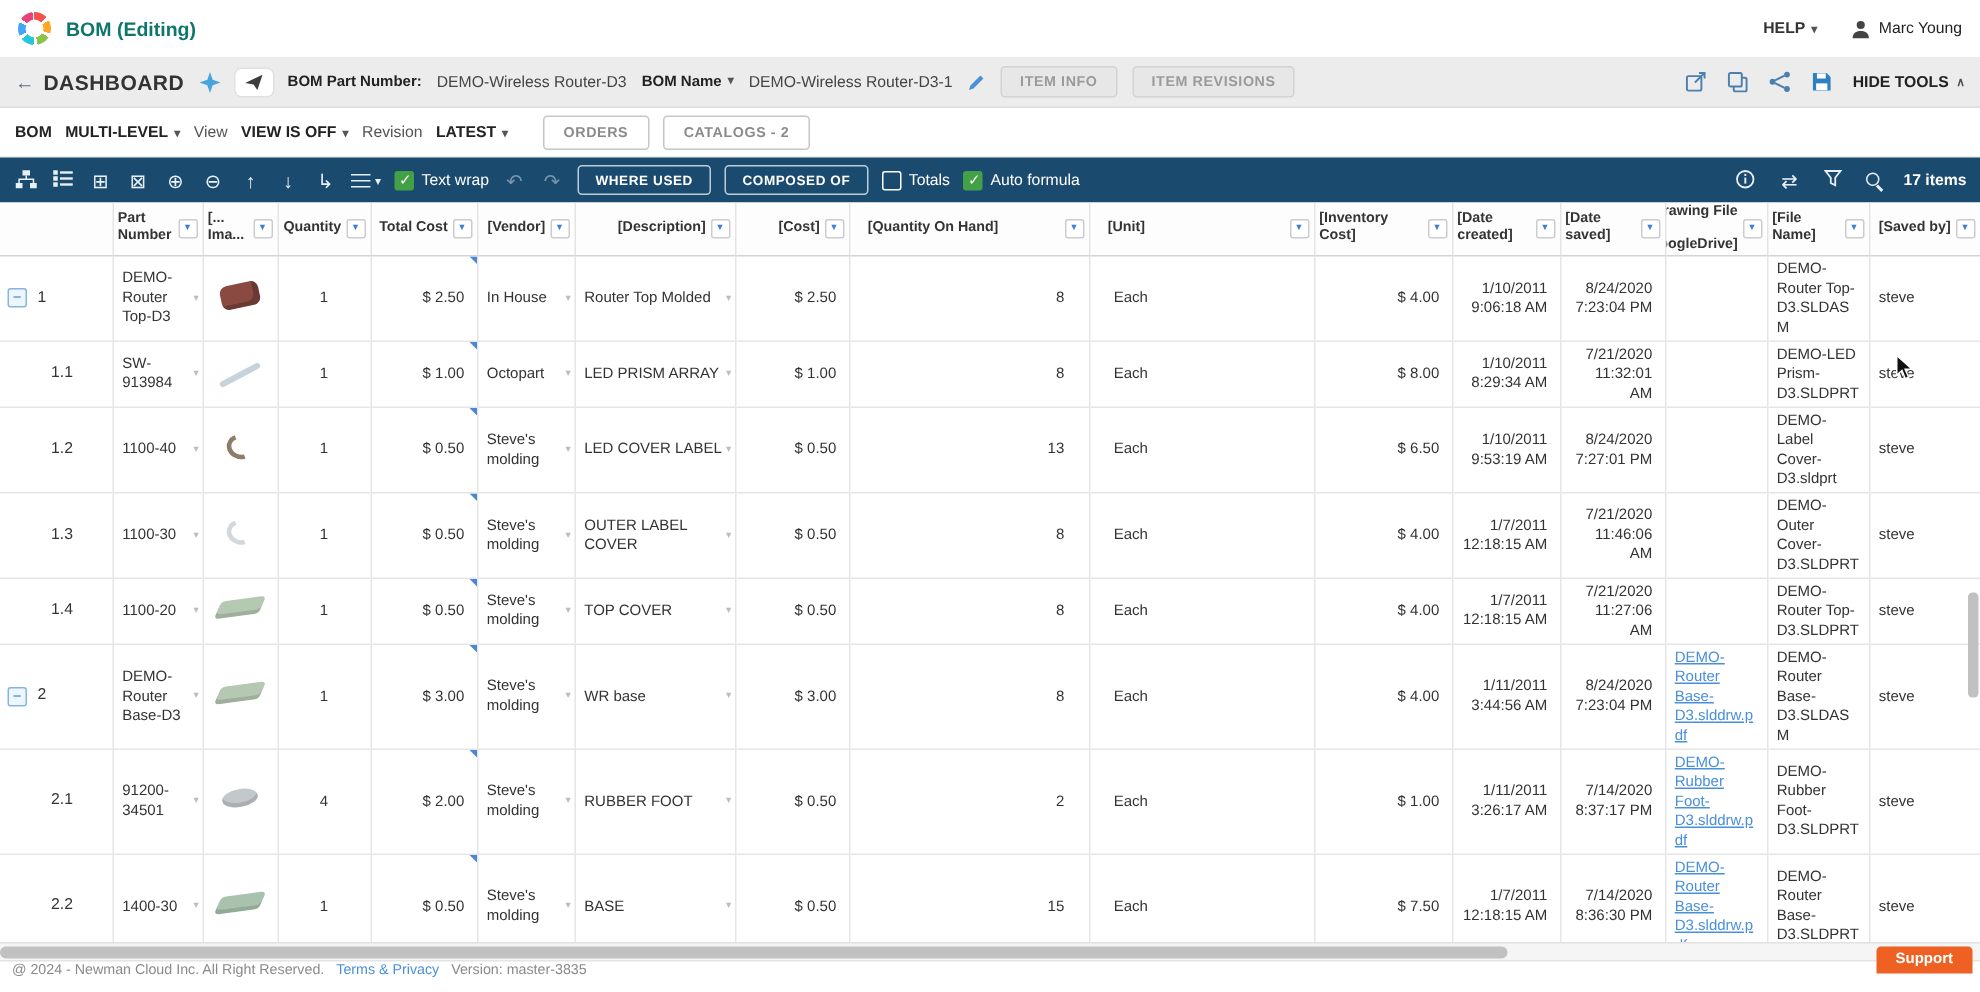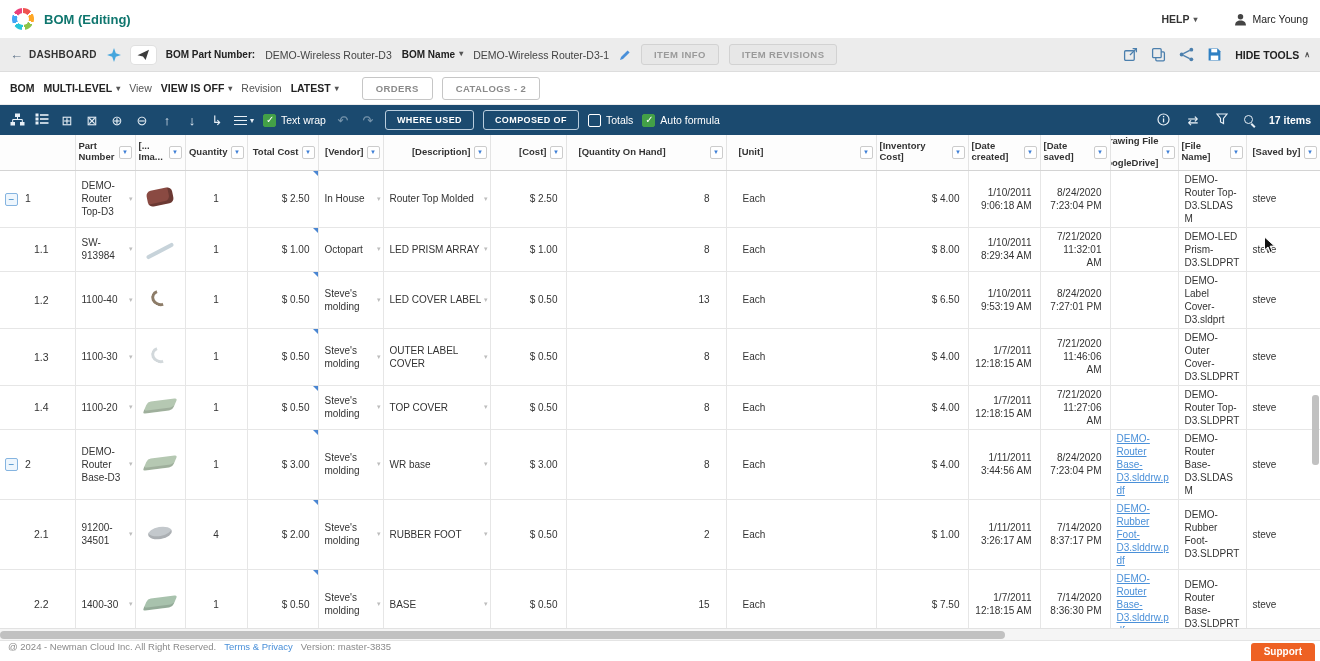--- a/index.html
+++ b/index.html
@@ -5,30 +5,30 @@
 *{margin:0;padding:0;box-sizing:border-box}
 html,body{width:1320px;height:661px;overflow:hidden;background:#fff;font-family:"Liberation Sans",sans-serif}
 .app{position:relative;width:1320px;height:661px;display:flex;flex-direction:column;font-size:11px;color:#333}
 
 
 .topbar{height:38px;display:flex;align-items:center;padding:0 12px;background:#fff;flex:0 0 auto}
 .logo{width:22px;height:22px;border-radius:50%;position:relative;flex:0 0 auto;
 background:conic-gradient(#ef5350 0 13%,#fff 13% 17%,#ffa726 17% 30%,#fff 30% 34%,#8bc34a 34% 47%,#fff 47% 51%,#26c6da 51% 64%,#fff 64% 68%,#42a5f5 68% 81%,#fff 81% 85%,#ec407a 85% 98%,#fff 98% 100%)}
 .logo::after{content:"";position:absolute;inset:5px;background:#fff;border-radius:50%}
 .app-title{font-size:13px;font-weight:bold;color:#0f766e;margin-left:10px}
-.top-right{margin-left:auto;display:flex;align-items:center;gap:36px}
+.top-right{margin-left:auto;display:flex;align-items:center;gap:22px}
 .help-menu{font-size:10.5px;font-weight:bold;color:#333;display:flex;align-items:center;gap:4px;cursor:pointer}
 .user-menu{display:flex;align-items:center;gap:6px;font-size:10.5px;color:#222;cursor:pointer}
 .caret{font-size:8px;color:#555}
 
 
 .navbar{height:34px;background:#ececec;border-bottom:1px solid #ddd;display:flex;align-items:center;padding:0 10px;gap:10px;flex:0 0 auto}
 .back{display:flex;align-items:center;gap:6px;cursor:pointer}
 .back .arrow{font-size:13px;color:#5d7288}
-.dash-label{font-size:10px;font-weight:bold;color:#333;letter-spacing:.3px}
+.dash-label{font-size:14px;font-weight:bold;color:#333;letter-spacing:.3px}
 .plane-pill{background:#fff;border-radius:4px;padding:3px 6px;display:inline-flex;align-items:center;box-shadow:0 0 0 1px #e0e0e0;cursor:pointer}
 .lbl-b{font-size:10px;font-weight:bold;color:#222;white-space:nowrap}
 .nav-val{font-size:10.5px;color:#444;white-space:nowrap}
 .bom-name{display:flex;gap:4px;cursor:pointer}
 .gray-btn{background:#e7e7e7;border:1px solid #d2d2d2;color:#9a9a9a;font-size:9.5px;font-weight:bold;font-family:inherit;padding:4px 12px;border-radius:3px;letter-spacing:.4px;cursor:pointer}
 .nav-right{margin-left:auto;display:flex;align-items:center;gap:13px}
 .nav-ico{cursor:pointer;display:inline-flex}
 .hide-tools{font-size:10.5px;font-weight:bold;color:#222;display:flex;gap:5px;align-items:center;cursor:pointer}
 
 
@@ -92,21 +92,21 @@
 .thumb.hook{width:18px;height:16px;background:transparent;border:3px solid var(--tc,#999);border-top-color:transparent;border-right-color:transparent;border-radius:50%;transform:rotate(25deg)}
 .thumb.slab{width:28px;height:12px;border-radius:3px;transform:skewX(-30deg) rotate(-8deg);box-shadow:inset 0 -3px 0 rgba(0,0,0,.12)}
 .thumb.ellipse{width:24px;height:12px;border-radius:50%;transform:rotate(-10deg);box-shadow:inset 0 -3px 0 rgba(0,0,0,.12)}
 .vscroll-thumb{position:absolute;right:1px;top:260px;width:7px;height:70px;background:#c1c1c1;border-radius:3px;cursor:pointer}
 
 
 .hscroll{height:12px;background:#f5f5f5;border-top:1px solid #e2e2e2;position:relative;flex:0 0 auto}
 .hthumb{position:absolute;left:0;top:2px;height:8px;width:1005px;background:#c1c1c1;border-radius:4px;cursor:pointer}
 .footer{height:21px;background:#fff;border-top:1px solid #e4e4e4;display:flex;padding:0 8px;gap:8px;font-size:9.5px;color:#8a8a8a;flex:0 0 auto}
 .flink{color:var(--link-blue,#4a90d9);cursor:pointer}
-.support-btn{position:absolute;right:5px;bottom:0;background:var(--support-orange,#ee6123);color:#fff;border:none;font-family:inherit;font-size:10px;font-weight:bold;padding:3px 13px 4px;border-radius:3px 3px 0 0;cursor:pointer}
+.support-btn{position:absolute;right:5px;bottom:12px;background:var(--support-orange,#ee6123);color:#fff;border:none;font-family:inherit;font-size:10px;font-weight:bold;padding:3px 13px 4px;border-radius:3px 3px 0 0;cursor:pointer}
 .mouse-cursor{position:absolute;left:1263px;top:236px;pointer-events:none}
 </style>
 </head>
 <body>
 
 <div class="app">
 
   <header class="topbar">
     <div class="logo"></div>
     <span class="app-title">BOM (Editing)</span>

